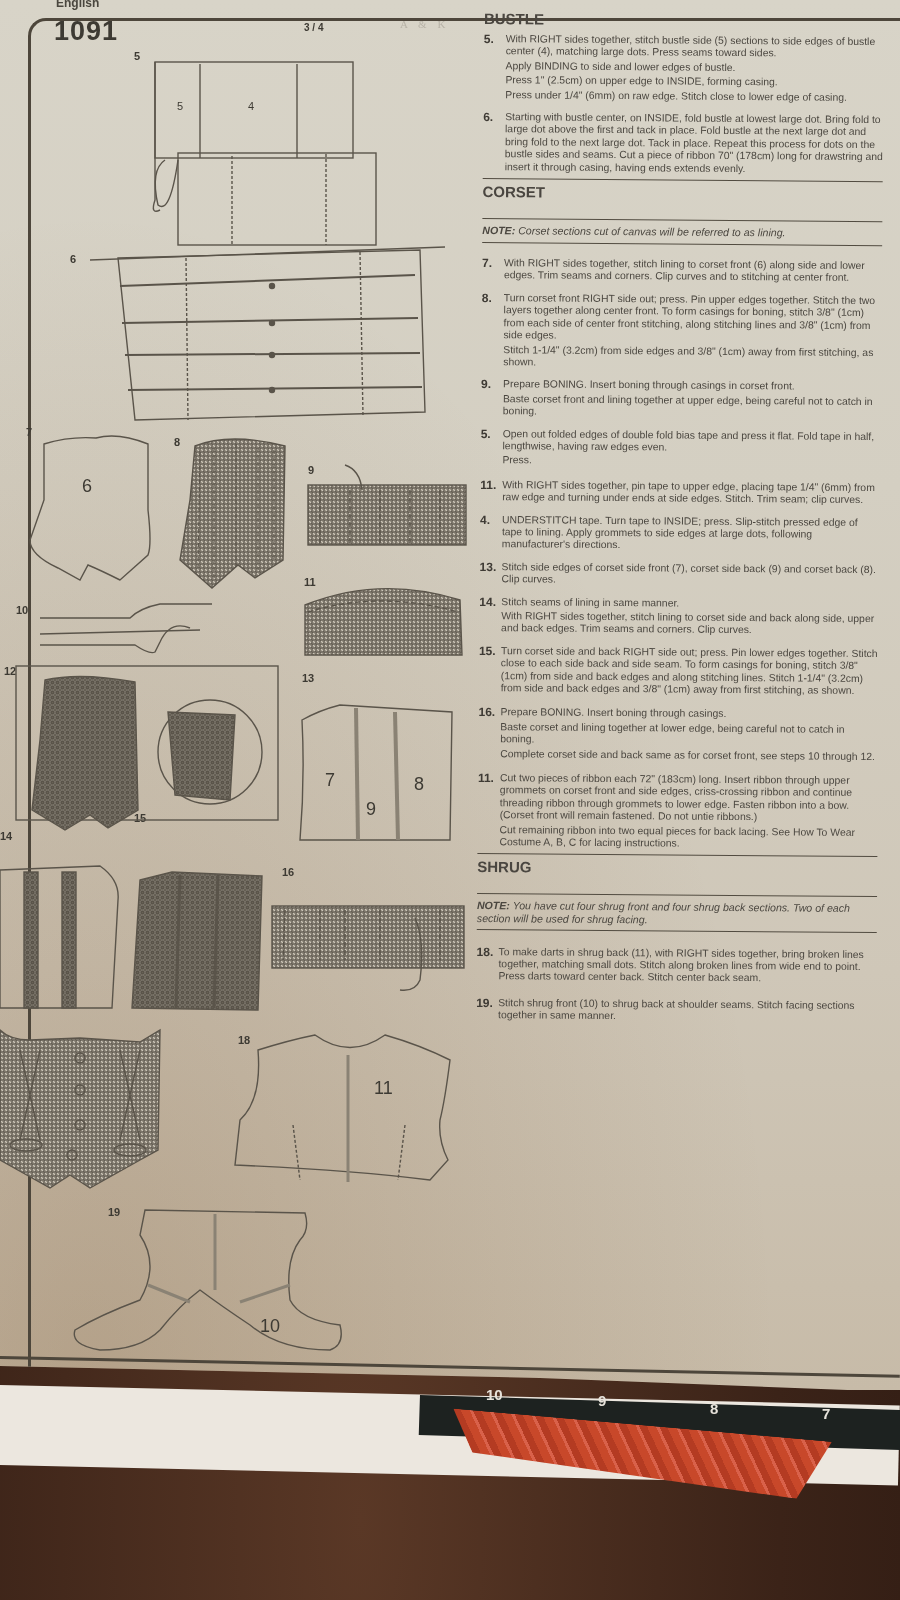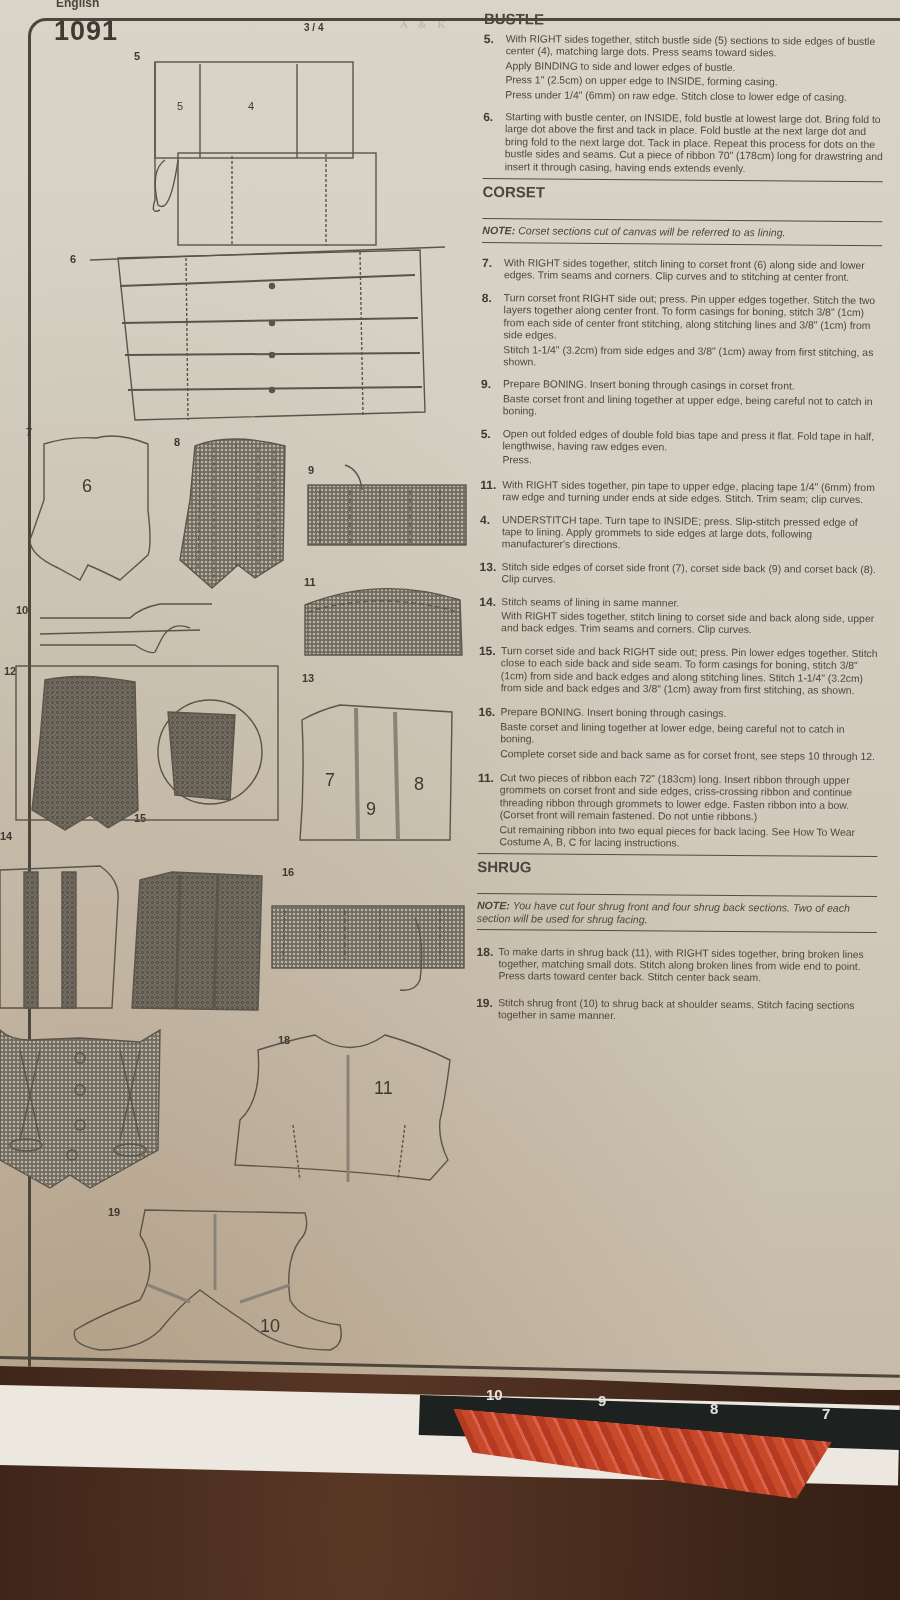--- a/index.html
+++ b/index.html
@@ -67,21 +67,21 @@
   <span class="lbl" style="left:26px;top:426px;">7</span>
   <span class="lbl" style="left:174px;top:436px;">8</span>
   <span class="lbl" style="left:308px;top:464px;">9</span>
   <span class="lbl" style="left:16px;top:604px;">10</span>
   <span class="lbl" style="left:304px;top:576px;">11</span>
   <span class="lbl" style="left:4px;top:665px;">12</span>
   <span class="lbl" style="left:302px;top:672px;">13</span>
   <span class="lbl" style="left:0px;top:830px;">14</span>
   <span class="lbl" style="left:134px;top:812px;">15</span>
   <span class="lbl" style="left:282px;top:866px;">16</span>
-  <span class="lbl" style="left:238px;top:1034px;margin-left:40px;">18</span>
+  <span class="lbl" style="left:238px;top:1034px;">18</span>
   <span class="lbl" style="left:108px;top:1206px;">19</span>
 
   <svg class="diagrams" width="480" height="1370" viewBox="0 0 480 1370" fill="none" stroke="#5a544a" stroke-width="1.4">
     <defs>
       <pattern id="dots" width="5" height="5" patternUnits="userSpaceOnUse">
         <rect width="5" height="5" fill="#cfc9bc"></rect>
         <circle cx="2.5" cy="2.5" r="1.3" fill="#6b6458"></circle>
       </pattern>
       <pattern id="hatch" width="4" height="4" patternUnits="userSpaceOnUse">
         <rect width="4" height="4" fill="#ccc5b8"></rect>

